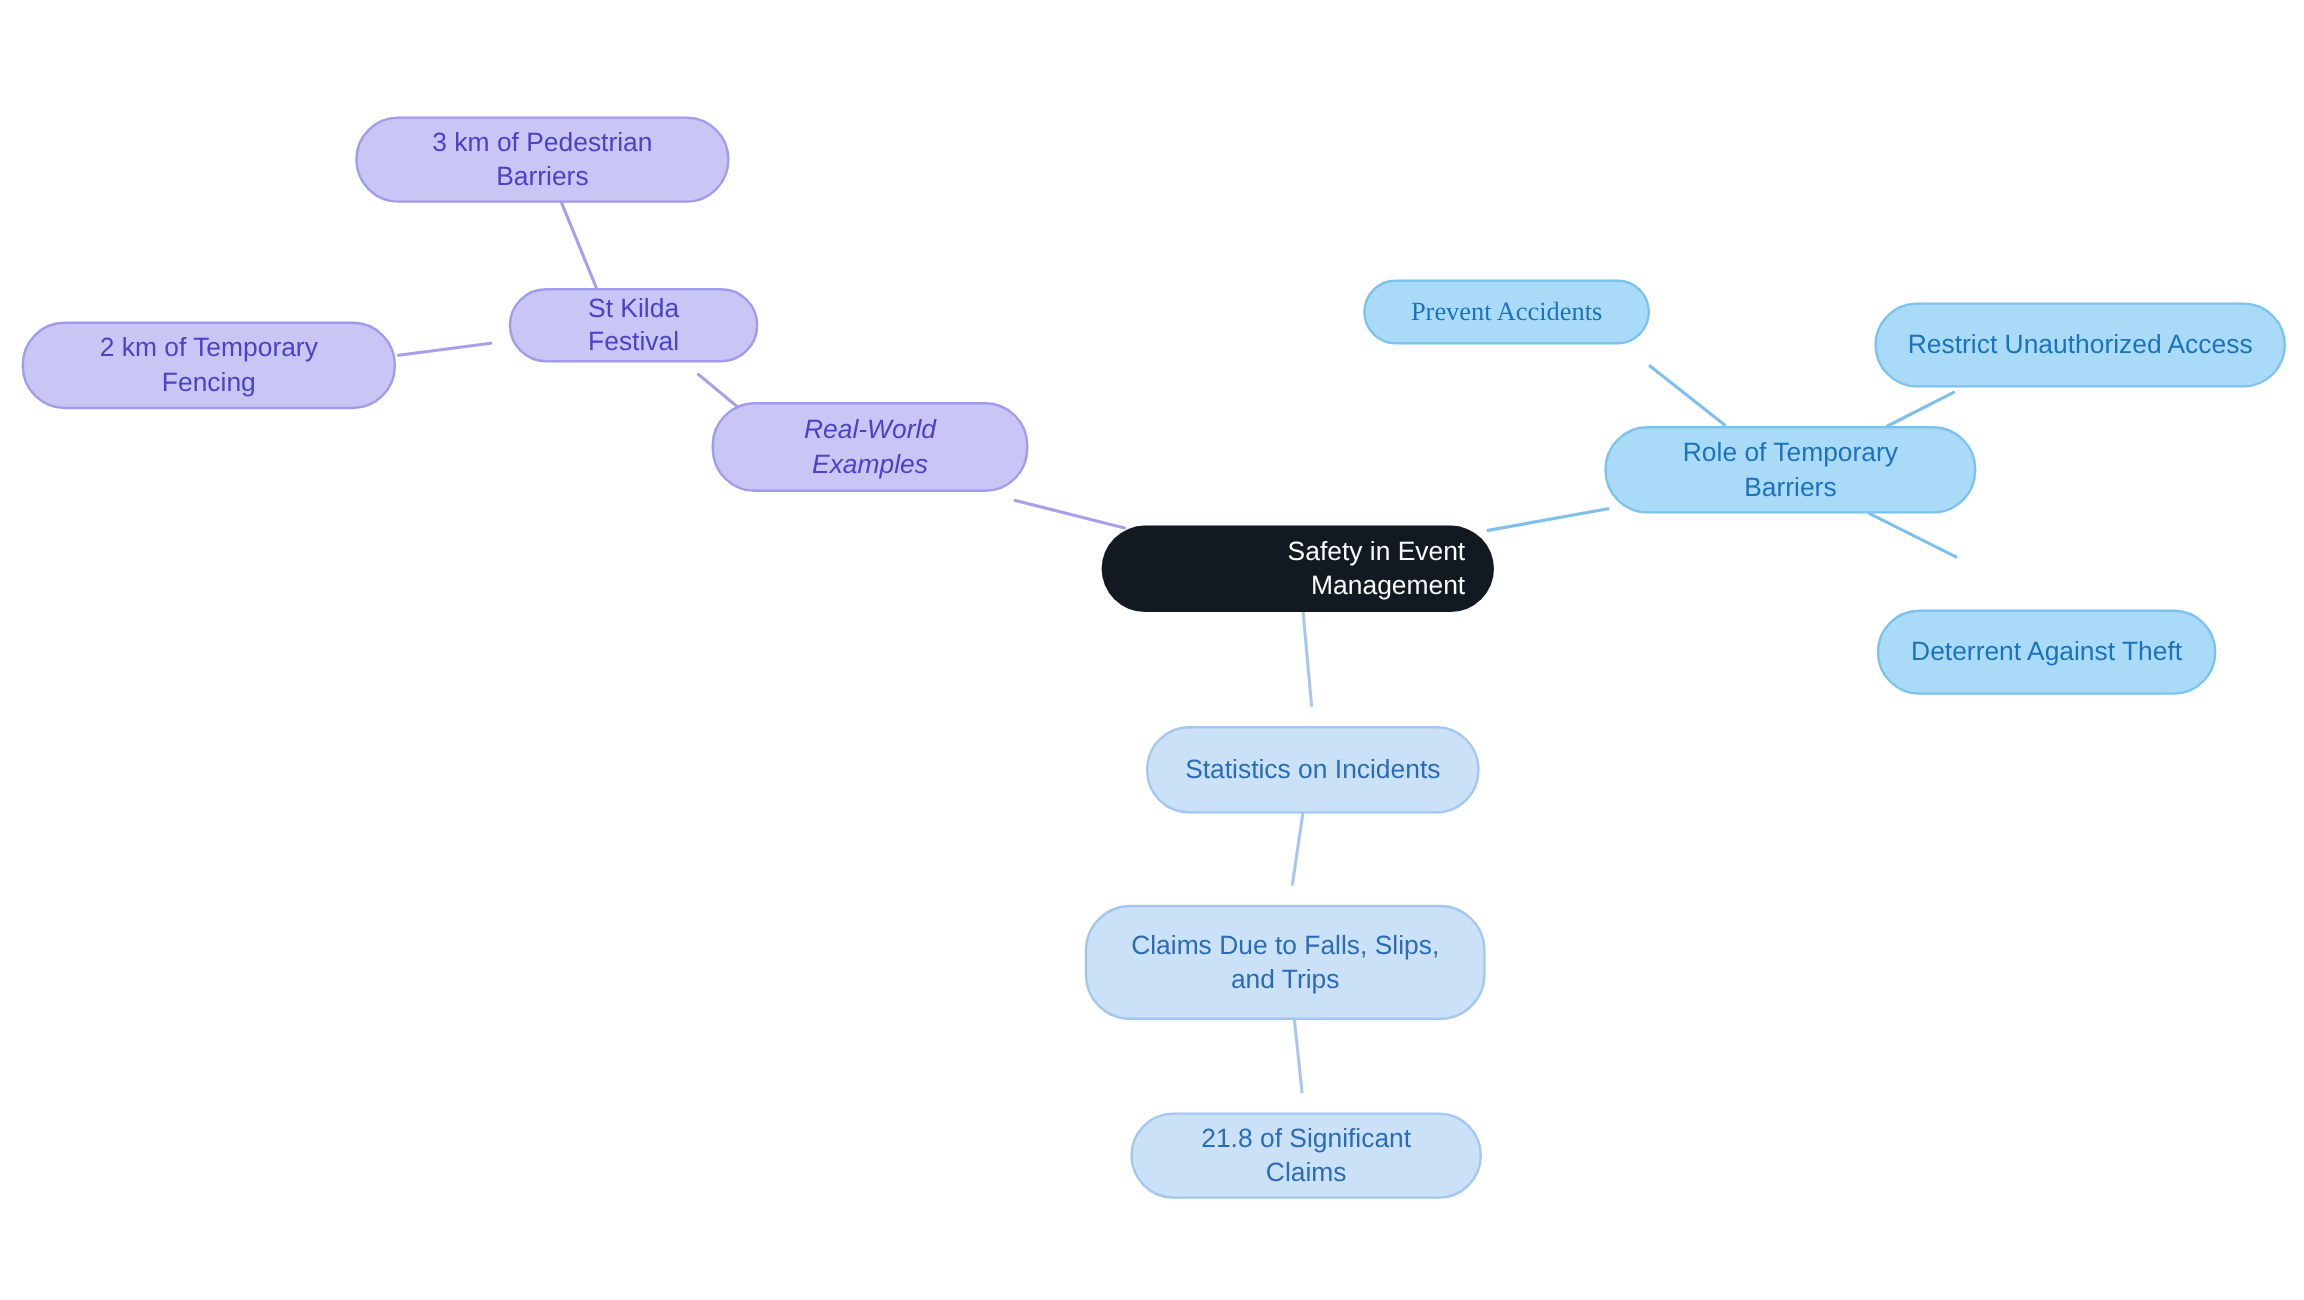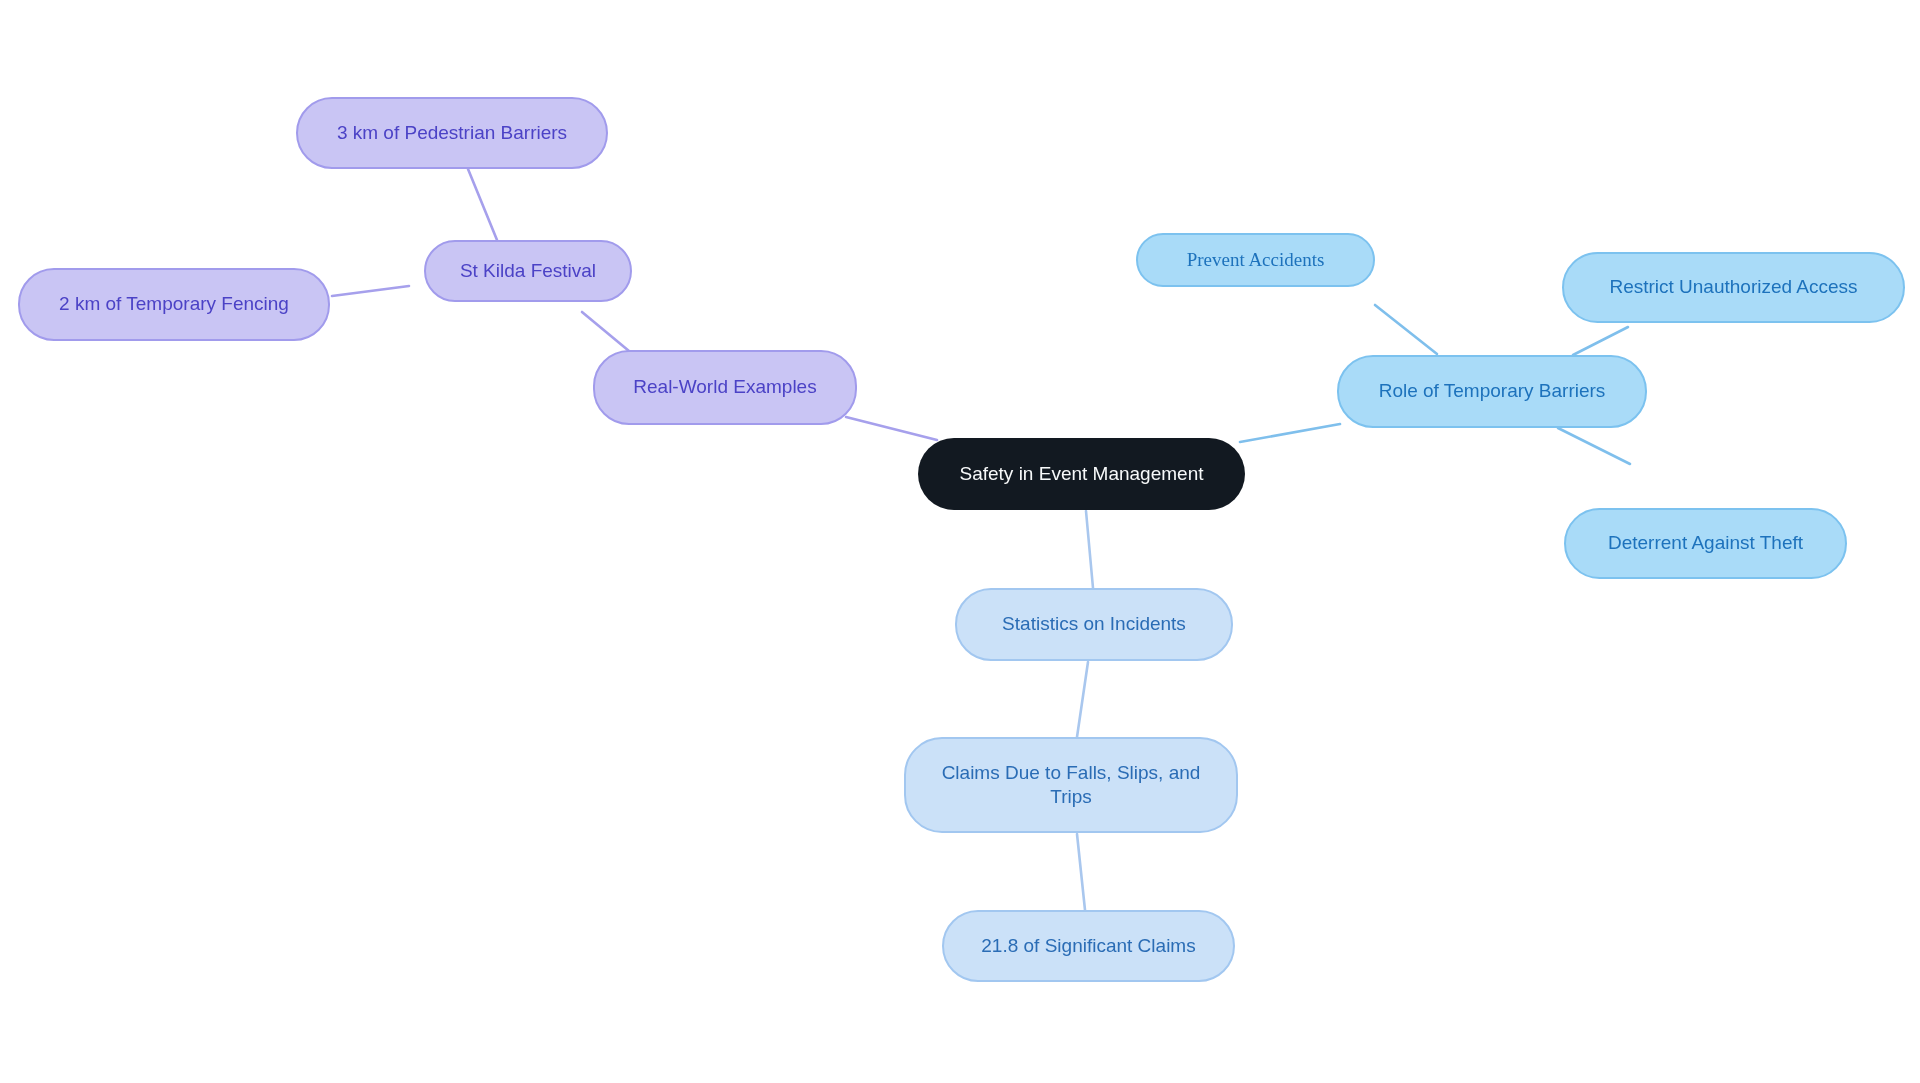--- a/index.html
+++ b/index.html
@@ -33,40 +33,41 @@
   .edge--pale   { stroke: var(--pale_edge); }
 
   .node {
     position: absolute;
     display: flex;
     align-items: center;
     justify-content: center;
     text-align: center;
     box-sizing: border-box;
     border-radius: 36px;
-    font-size: 19px;
+    font-size: 22px;
     line-height: 1.28;
     border: 2px solid transparent;
     padding: 0 24px;
     cursor: default;
   }
   .node--purple {
     background: var(--purple_fill);
     border-color: var(--purple_border);
     color: var(--purple_text);
   }
   .node--blue {
     background: var(--blue_fill);
     border-color: var(--blue_border);
     color: var(--blue_text);
   }
   .node--pale {
     background: var(--pale_fill);
     border-color: var(--pale_border);
     color: var(--pale_text);
+    margin-top: 17px;
   }
   .node--central {
     background: var(--central_fill);
     border: none;
     color: var(--central_text);
   }
 </style>
 </head>
 <body>
 
@@ -85,21 +86,21 @@
     <line class="edge--pale" x1="1088" y1="662" x2="1077" y2="737"></line>
     <line class="edge--pale" x1="1077" y1="834" x2="1085" y2="910"></line>
   </svg>
 
   <div class="node node--purple" style="left:296px; top:97px; width:312px; height:72px;">3 km of Pedestrian Barriers</div>
 
   <div class="node node--purple" style="left:18px; top:268px; width:312px; height:73px;">2 km of Temporary Fencing</div>
 
   <div class="node node--purple" style="left:424px; top:240px; width:208px; height:62px;">St Kilda Festival</div>
 
-  <div class="node node--purple" style="left:593px; top:350px; width:264px; height:75px;">Real-World Examples</div>
+  <div class="node node--purple" style="left:593px; top:335px; width:264px; height:75px;font-style:italic;">Real-World Examples</div>
 
   <div class="node node--central" style="left:918px; top:438px; width:327px; height:72px;text-align:right;">Safety in Event Management</div>
 
   <div class="node node--blue" style="left:1136px; top:233px; width:239px; height:54px;font-family:Liberation Serif, serif;">Prevent Accidents</div>
 
   <div class="node node--blue" style="left:1562px; top:252px; width:343px; height:71px;">Restrict Unauthorized Access</div>
 
   <div class="node node--blue" style="left:1337px; top:355px; width:310px; height:73px;">Role of Temporary Barriers</div>
 
   <div class="node node--blue" style="left:1564px; top:465px; width:283px; height:71px;margin-top:43px;">Deterrent Against Theft</div>

